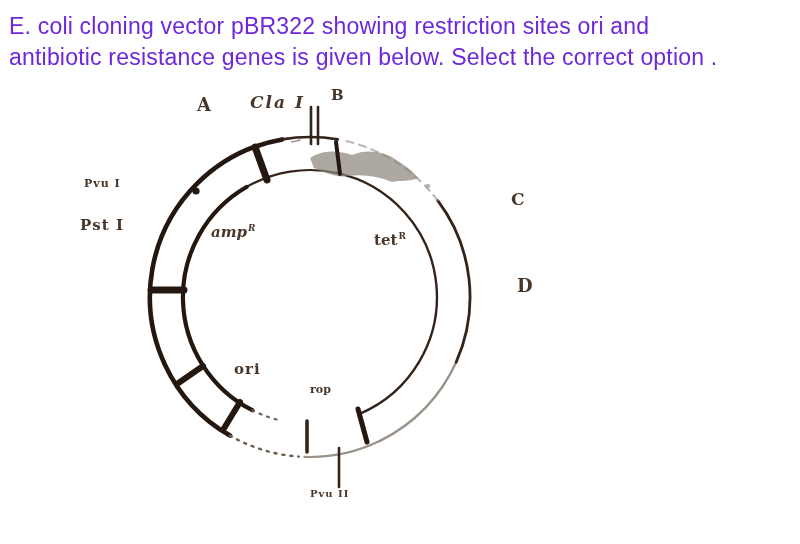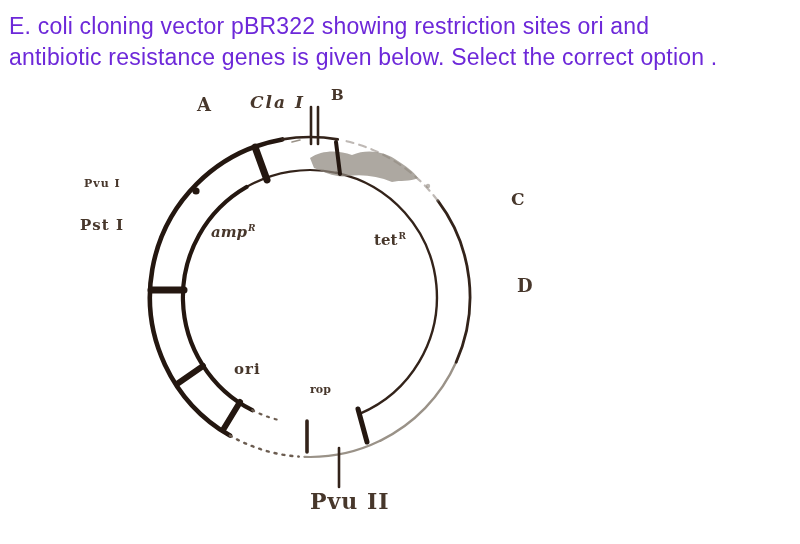--- a/index.html
+++ b/index.html
@@ -17,21 +17,21 @@
   .lbl-b{left:331px;top:86px;font-size:15px;}
   .lbl-pvu1{left:84px;top:177px;font-size:11px;letter-spacing:1px;}
   .lbl-pst1{left:80px;top:216px;font-size:15px;letter-spacing:1px;}
   .lbl-amp{left:211px;top:223px;font-size:15px;font-style:italic;}
   .lbl-tet{left:374px;top:231px;font-size:15px;}
   .lbl-name{left:263px;top:279px;font-size:17px;letter-spacing:3px;}
   .lbl-c{left:511px;top:189px;font-size:17px;}
   .lbl-d{left:517px;top:275px;font-size:18px;}
   .lbl-ori{left:234px;top:360px;font-size:15px;letter-spacing:1px;}
   .lbl-rop{left:310px;top:383px;font-size:11px;}
-  .lbl-pvu2{left:310px;top:488px;font-size:22px;letter-spacing:1px;}
+  .lbl-pvu2{left:310px;top:488px;font-size:10px;letter-spacing:1px;}
   .ink{stroke:#33231a;fill:none;stroke-linecap:round;}
   .ink-bold{stroke:#241710;fill:none;stroke-linecap:round;}
   .ink-light{stroke:#9a9288;fill:none;stroke-linecap:round;}
   .ink-dotted{stroke:#6b5c50;fill:none;stroke-linecap:round;stroke-dasharray:2 6;}
   .ink-faint{stroke:#8a8078;fill:none;stroke-linecap:round;stroke-dasharray:7 6;opacity:0.55;}
 </style>
 </head>
 <body>
 
 <div class="page">

